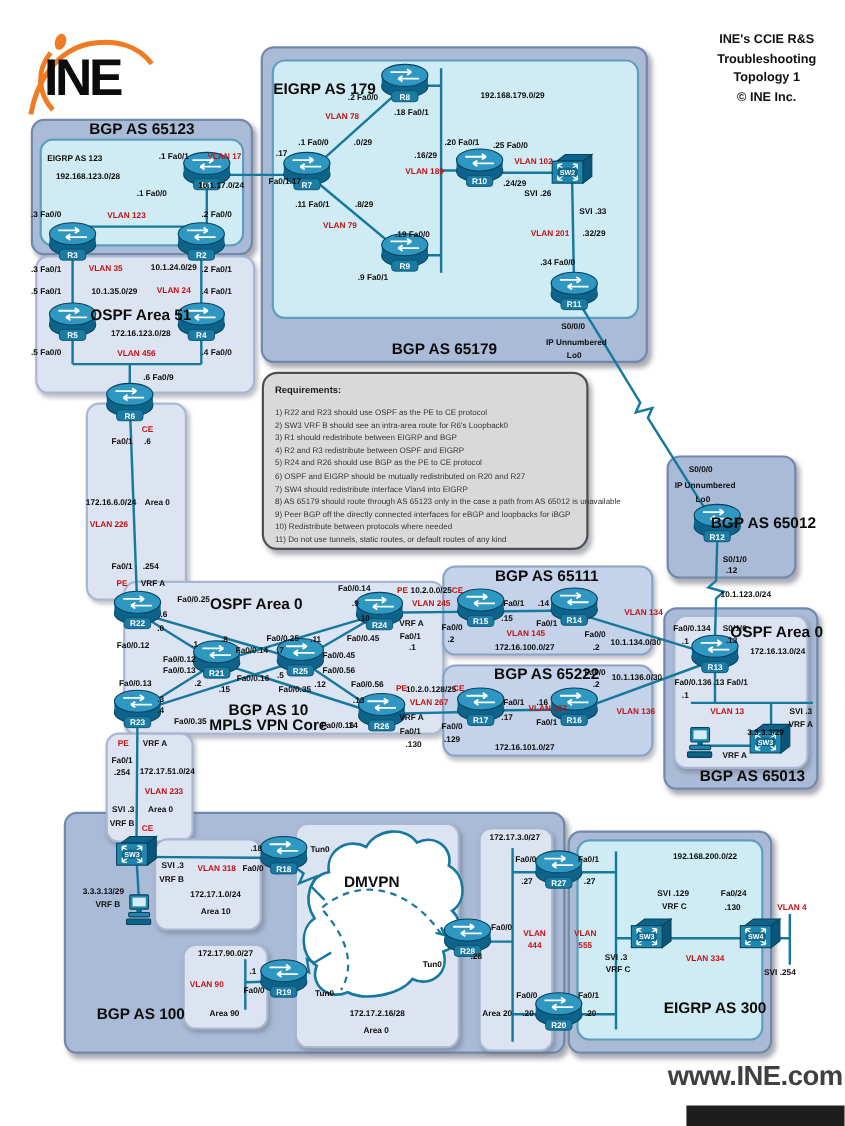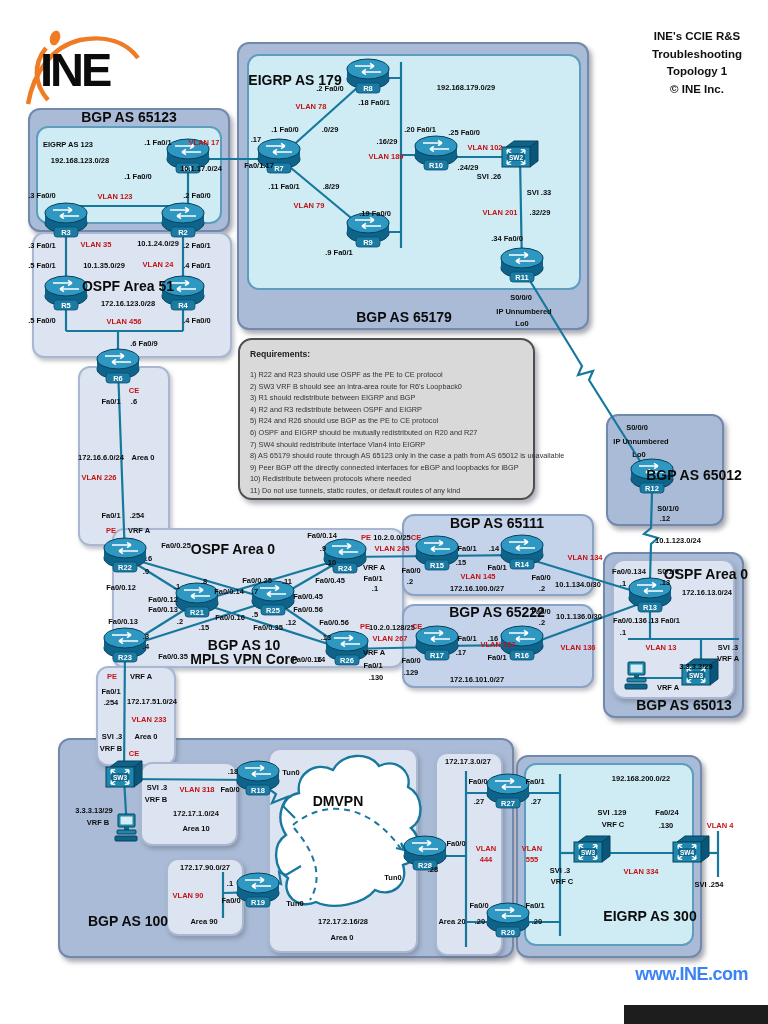--- a/index.html
+++ b/index.html
@@ -16,21 +16,21 @@
        white-space:nowrap;z-index:6;}
   .lbl.r{color:#c41214;}
   .lbl.lg{font-size:14px;}
   #req-panel{position:absolute;left:238px;top:338px;width:297px;height:162px;background:#d9d9d9;
        border:2px solid #4f4f4f;border-radius:14px;z-index:3;padding:9px 10px;box-sizing:border-box;
        box-shadow:3px 4px 5px rgba(96,100,115,.5);}
   .req-title{font-size:8.6px;font-weight:700;color:#1d1d1d;margin-bottom:10px;}
   .req-item{font-size:7.3px;color:#333;line-height:11.6px;white-space:nowrap;}
   .title-block{position:absolute;left:618px;top:28px;width:158px;text-align:center;font-weight:700;
        font-size:11.5px;line-height:17.5px;color:#101010;z-index:7;}
-  .footer{position:absolute;top:964px;right:20px;font-size:18px;font-weight:700;color:#3b82f6;z-index:7;
+  .footer{position:absolute;top:964px;right:2px;font-size:25px;font-weight:700;color:#404040;z-index:7;
        letter-spacing:-.5px;}
   .bottom-bar{position:absolute;left:624px;top:1005px;width:144px;height:19px;background:#1d1d1d;z-index:7;}
   .logo{position:absolute;left:18px;top:28px;width:130px;height:82px;z-index:7;}
   .logo svg{position:absolute;left:0;top:0;}
   .logo-word{position:absolute;left:22px;top:14px;font-size:47px;font-weight:900;letter-spacing:-3px;
        color:#0c0c0c;z-index:1;}
 </style>
 </head>
 <body>
 

